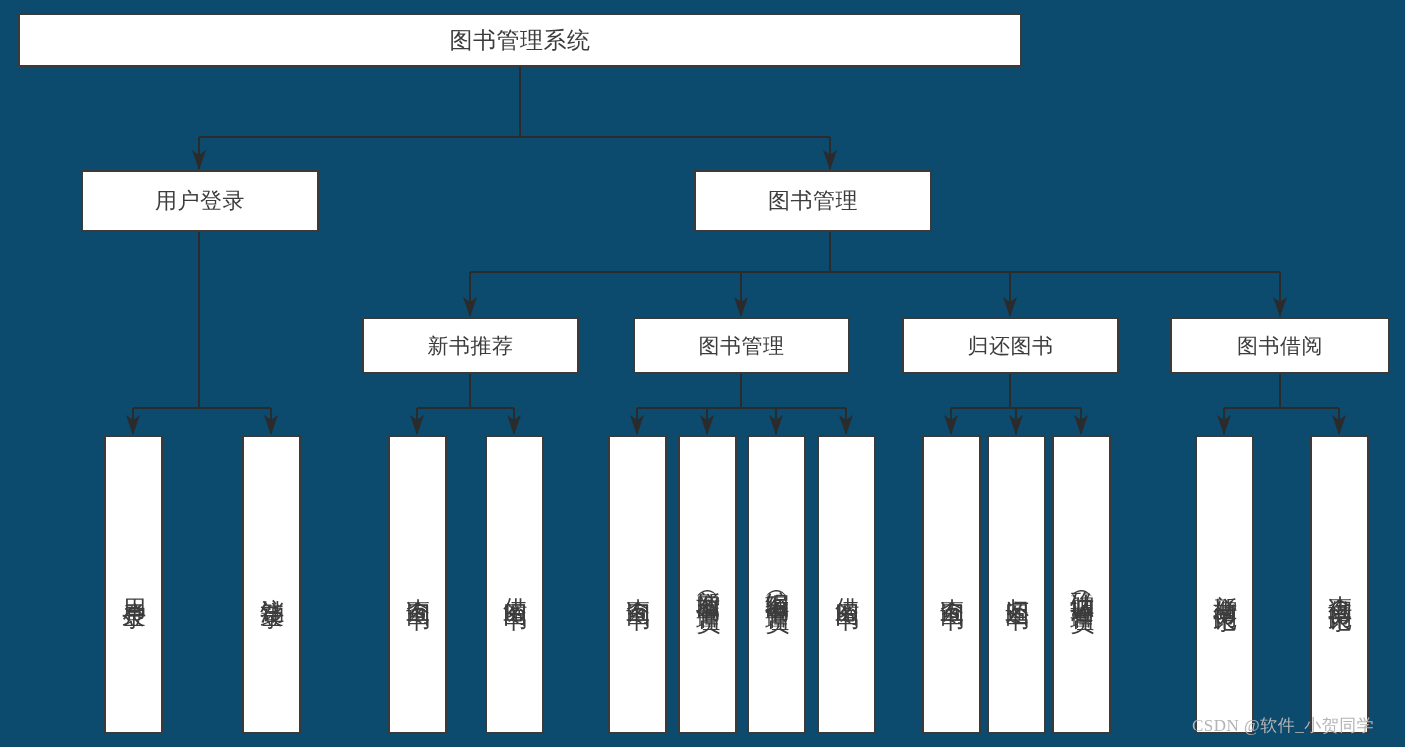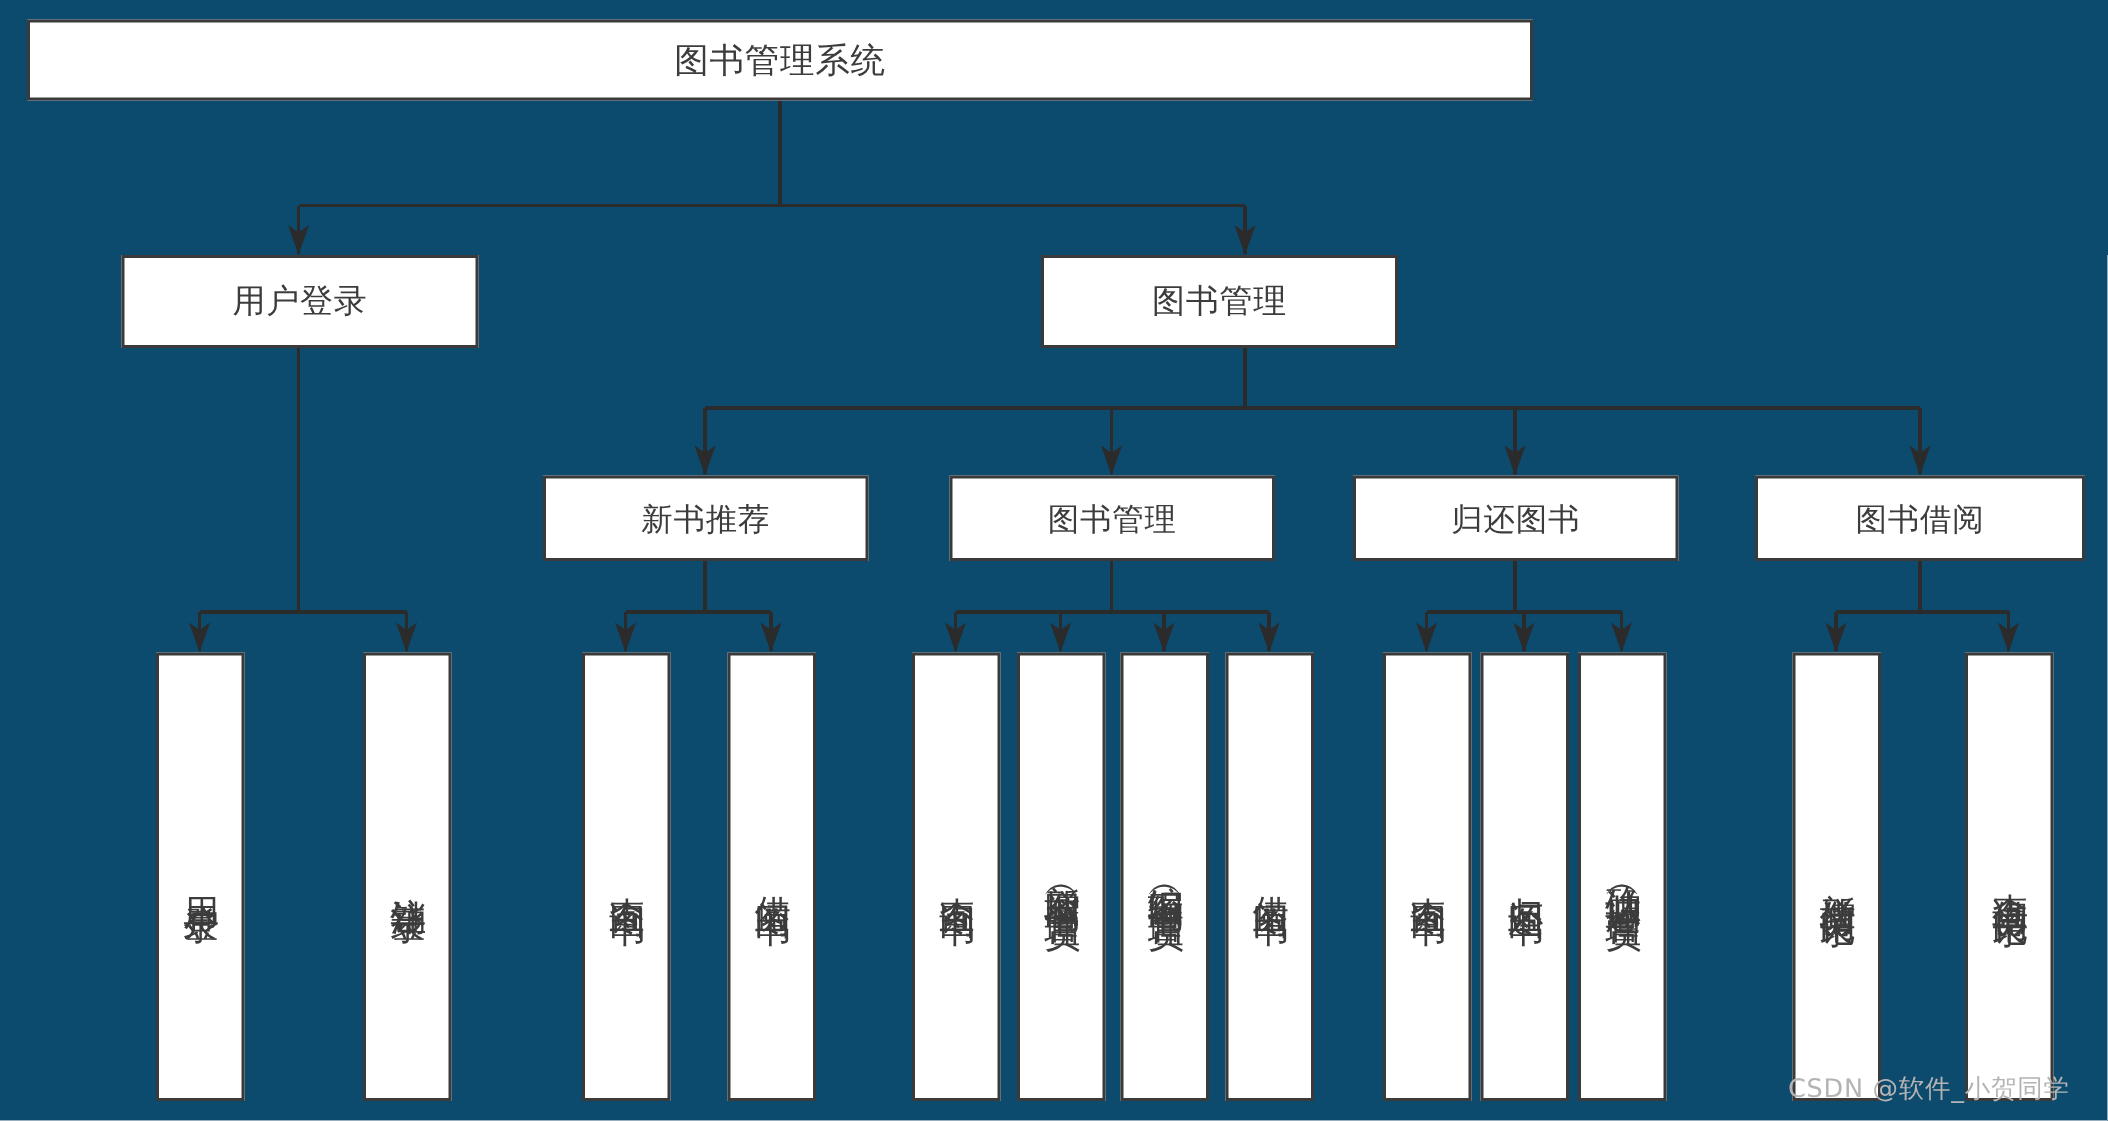--- a/index.html
+++ b/index.html
@@ -179,14 +179,14 @@
       <div class="node level-leaf" style="left: 1052px; top: 435px; width: 59px; height: 299px;">
         <span class="node-label">确认归还（管理员）</span>
       </div>
       <div class="node level-leaf" style="left: 1195px; top: 435px; width: 59px; height: 299px;">
         <span class="node-label">新增借阅记录</span>
       </div>
       <div class="node level-leaf" style="left: 1310px; top: 435px; width: 59px; height: 299px;">
         <span class="node-label">查询借阅记录</span>
       </div>
     </div>
-  <div id="watermark" style="left: 1192px; top: 714px; color: rgb(180, 180, 180);">CSDN @软件_小贺同学</div>
+  <div id="watermark" style="left: 1192px; top: 714px; color: rgb(180, 180, 180); font-family: Liberation Serif, serif;">CSDN @软件_小贺同学</div>
 </div>
 
 </body></html>

